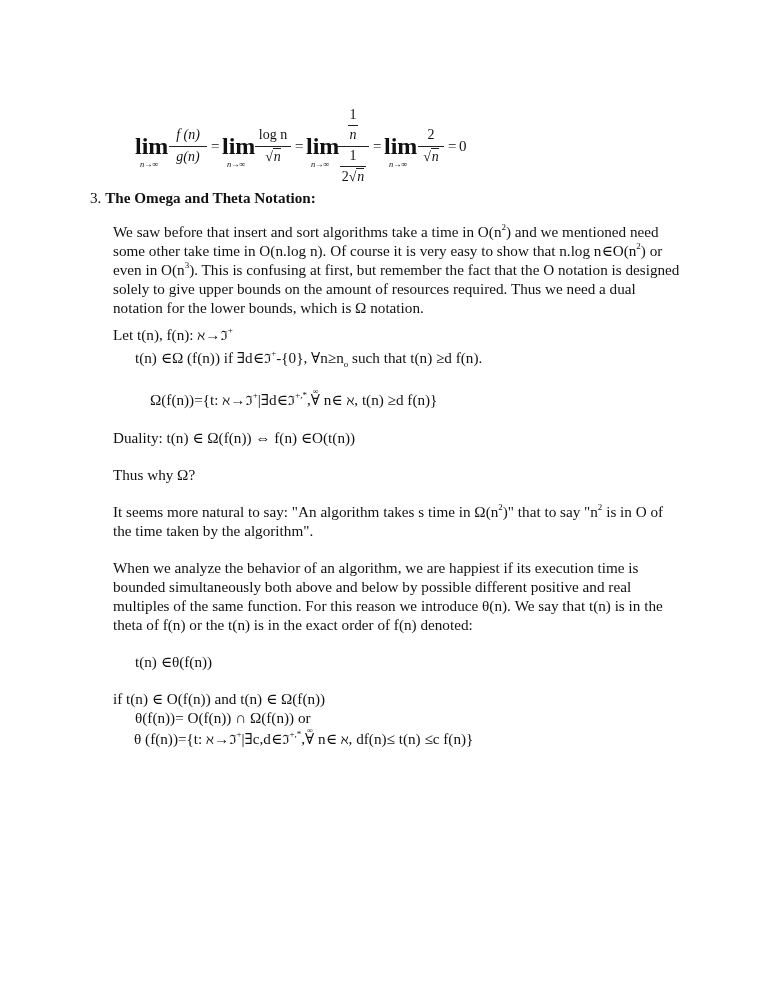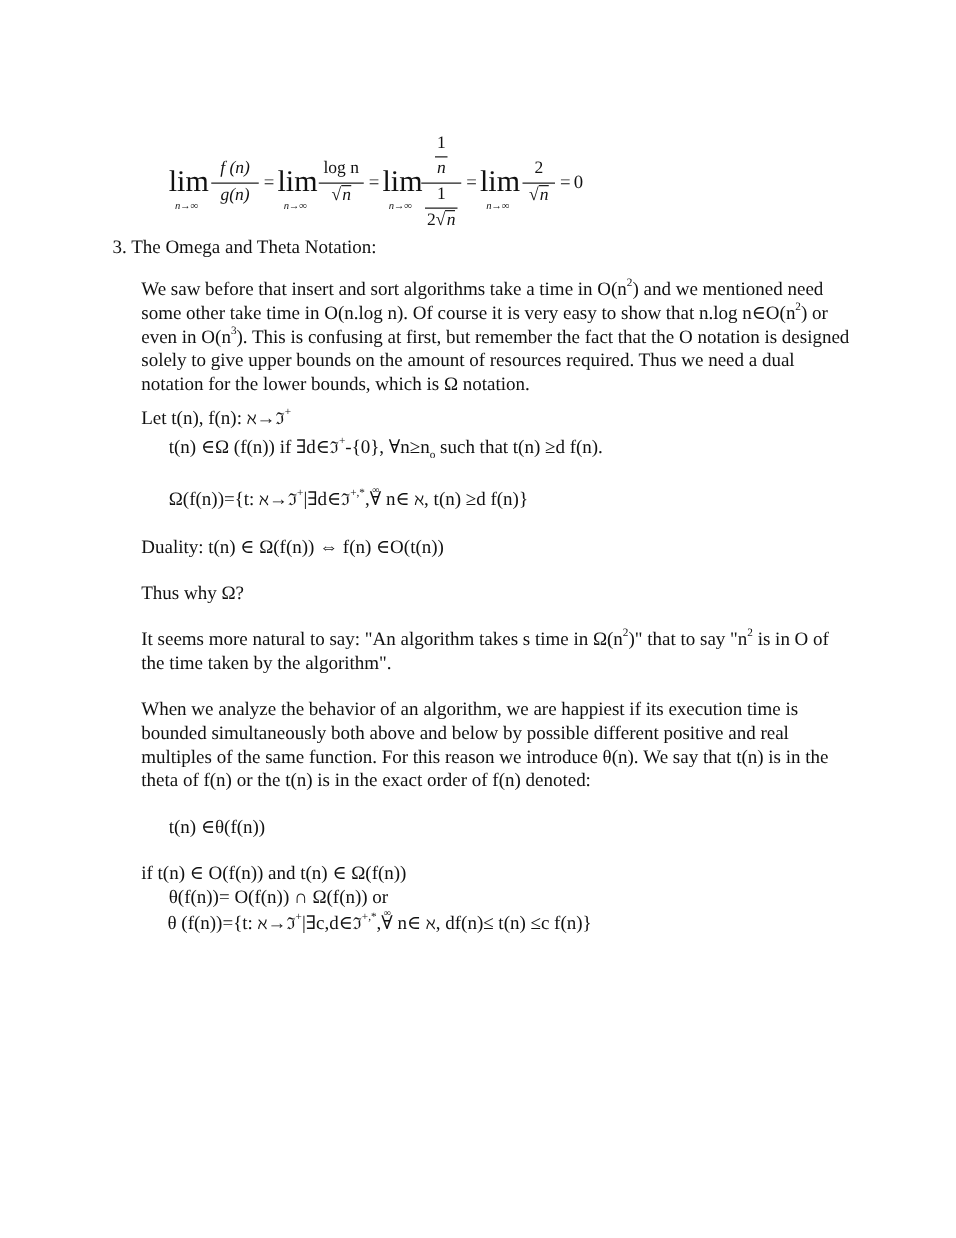--- a/index.html
+++ b/index.html
@@ -7,30 +7,30 @@
     width: 765px; height: 990px; position: relative; overflow: hidden;
     font-family: "Liberation Serif", "DejaVu Serif", serif;
     color: #111; font-size: 15.2px; line-height: 19px;
   }
   .abs { position: absolute; white-space: nowrap; }
   sup { font-size: 9px; line-height: 0; position: relative; top: -1px; vertical-align: super; }
   sub { font-size: 9px; line-height: 0; vertical-align: sub; }
 
   
   .eq { position: absolute; left: 135px; top: 108px; height: 82px; width: 330px; }
-  .lim { position: absolute; font-size: 24px; line-height: 24px; }
+  .lim { position: absolute; font-size: 24px; line-height: 24px; font-weight: bold; }
   .limsub { position: absolute; font-size: 8.5px; font-style: italic; line-height: 9px; letter-spacing: -0.2px; }
   .frac-num, .frac-den { position: absolute; font-size: 14px; line-height: 14px; font-style: italic; text-align: center; }
   .bar { position: absolute; height: 1px; background: #222; }
   .eqs { position: absolute; font-size: 15px; line-height: 15px; }
   .up { font-style: normal; }
   .sqrt { position: relative; font-style: normal; }
   .sqrt-over { border-top: 1px solid #222; font-style: italic; padding-left: 1px; }
 
-  .heading { font-weight: normal; }
+  .heading { font-weight: bold; }
   .ovr { position: relative; }
   .ovr .inf { position: absolute; left: 2px; top: -9px; font-size: 8px; }
   .gothic { font-family: "DejaVu Serif", serif; font-size: 13px; }
 </style>
 </head>
 <body>
 
 <div class="eq">
 
   <span class="lim" style="left:0;top:26px">lim</span>
@@ -79,21 +79,21 @@
   <div class="abs" style="left:113px;top:279px">solely to give upper bounds on the amount of resources required. Thus we need a dual</div>
   <div class="abs" style="left:113px;top:298px">notation for the lower bounds, which is Ω notation.</div>
 </div>
 
 <div class="abs" style="left:113px;top:325px">
   <span>Let t(n), f(n): </span><span class="gothic">ℵ</span><span>→</span><span class="gothic">ℑ</span><sup>+</sup>
 </div>
 <div class="abs" style="left:135px;top:348px">
   <span>t(n) ∈Ω (f(n)) if ∃d∈</span><span class="gothic">ℑ</span><sup>+</sup><span>-{0}, ∀n≥n</span><sub>o</sub><span> such that t(n) ≥d f(n).</span>
 </div>
-<div class="abs" style="left:135px;top:390px">
+<div class="abs" style="left:150px;top:390px">
   <span>Ω(f(n))={t: </span><span class="gothic">ℵ</span><span>→</span><span class="gothic">ℑ</span><sup>+</sup><span>|∃d∈</span><span class="gothic">ℑ</span><sup>+,*</sup><span>,</span><span class="ovr"><span class="inf">∞</span><span>∀</span></span><span> n∈ </span><span class="gothic">ℵ</span><span>, t(n) ≥d f(n)}</span>
 </div>
 
 <div class="abs" style="left:113px;top:428px">Duality: t(n) ∈ Ω(f(n)) ⇔ f(n) ∈O(t(n))</div>
 <div class="abs" style="left:113px;top:465px">Thus why Ω?</div>
 
 <div>
   <div class="abs" style="left:113px;top:502px"><span>It seems more natural to say: "An algorithm takes s time in Ω(n</span><sup>2</sup><span>)" that to say "n</span><sup>2</sup><span> is in O of</span></div>
   <div class="abs" style="left:113px;top:521px">the time taken by the algorithm".</div>
 </div>

